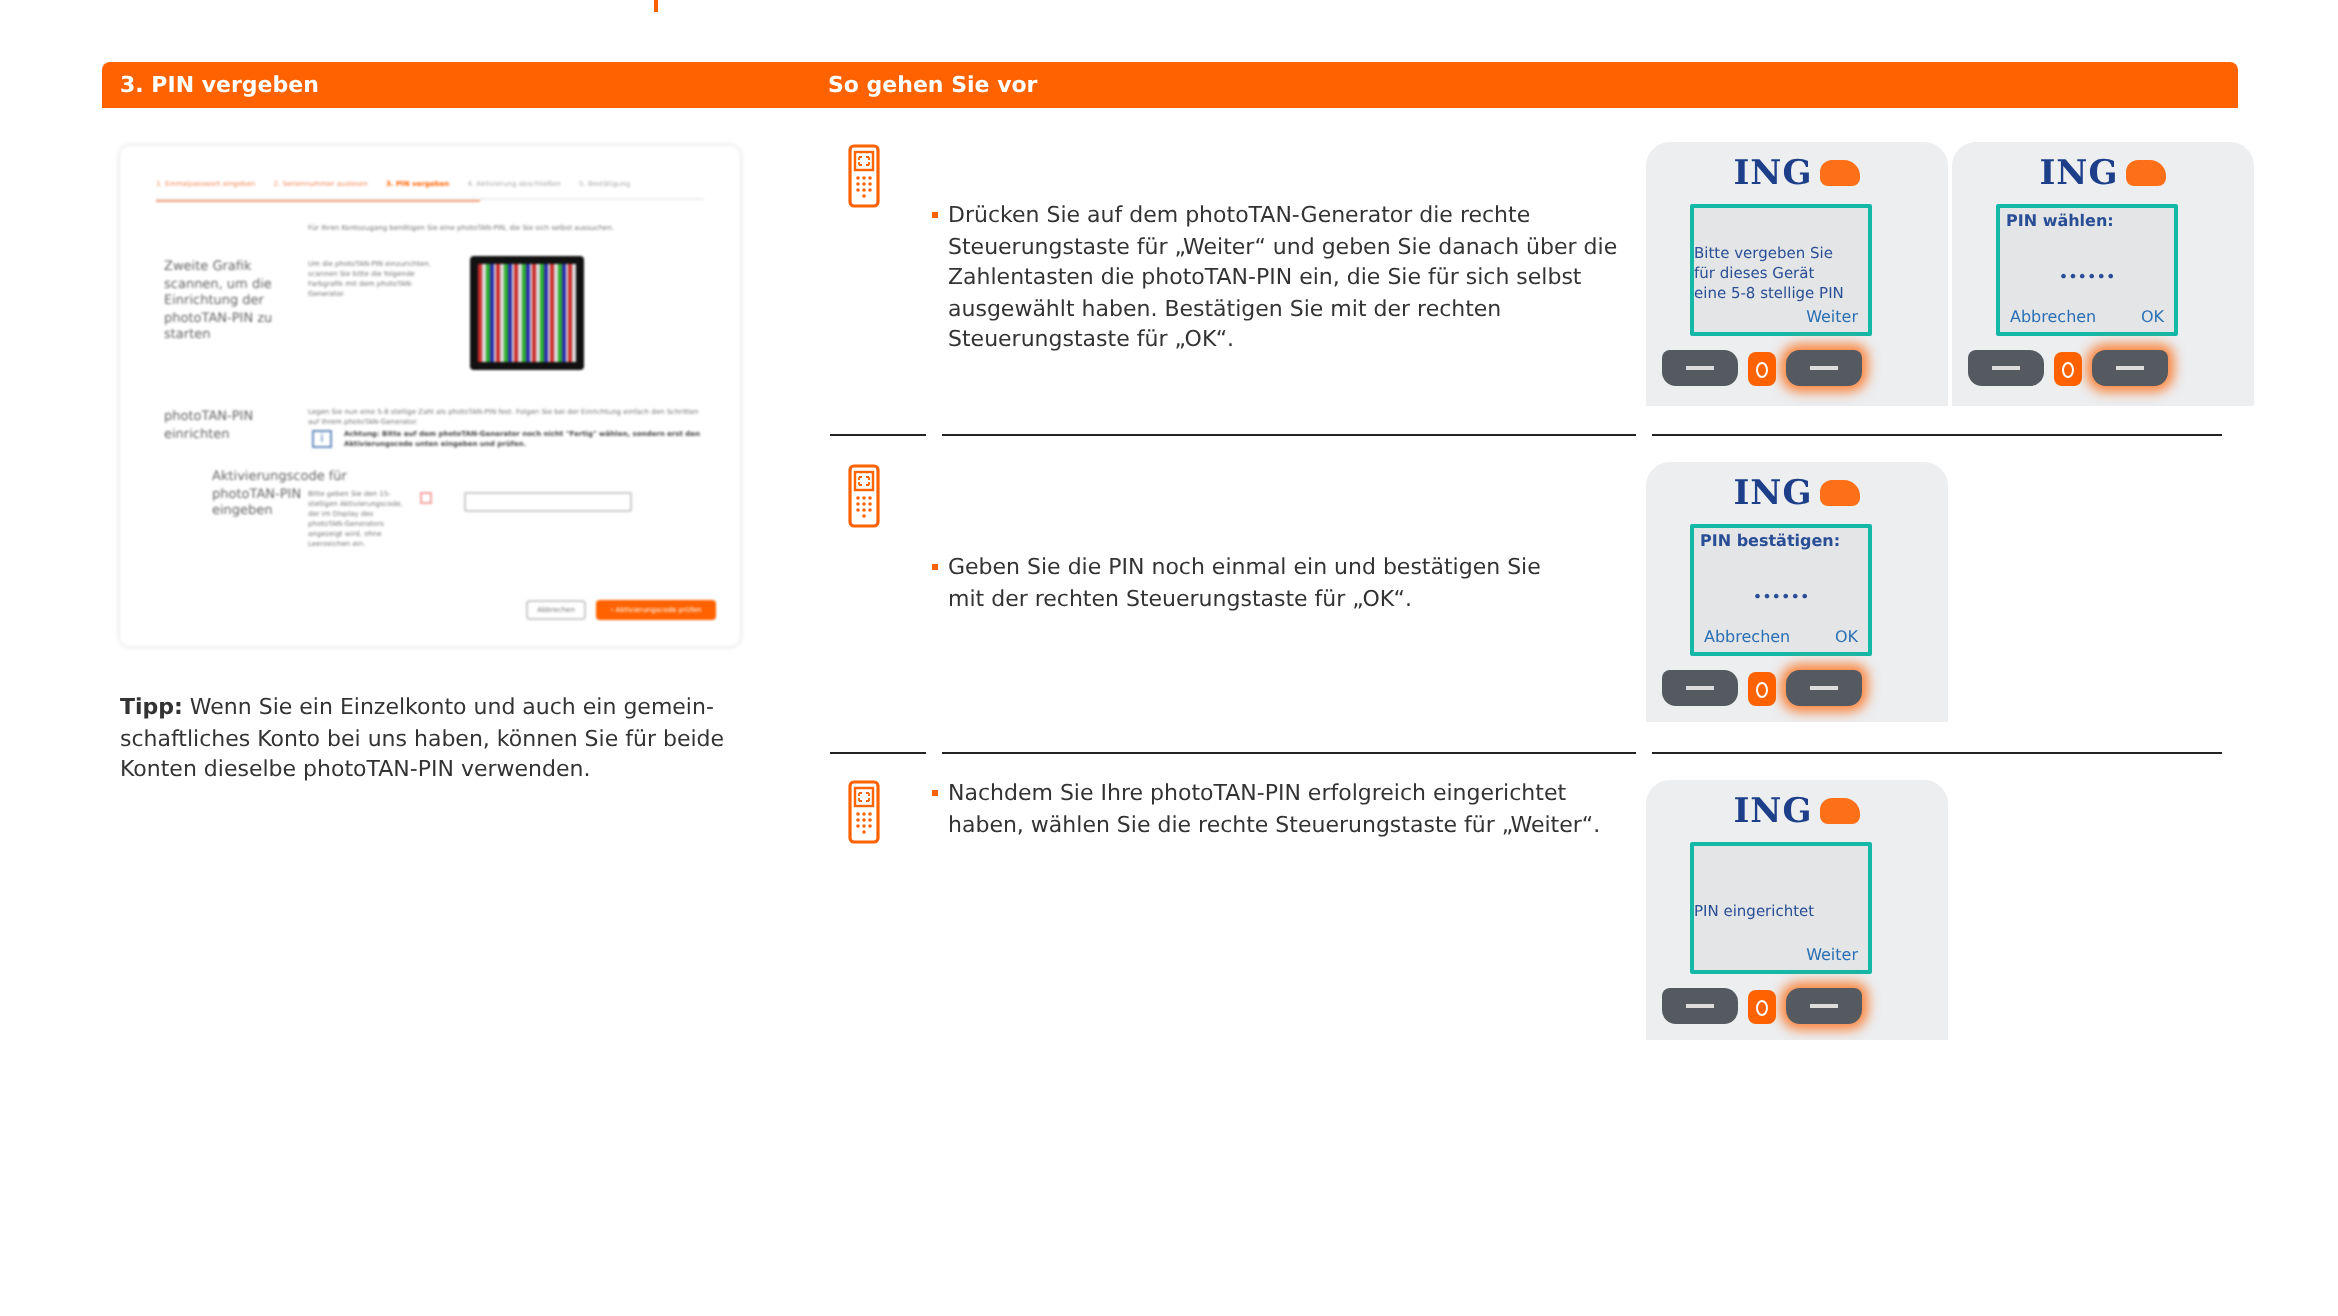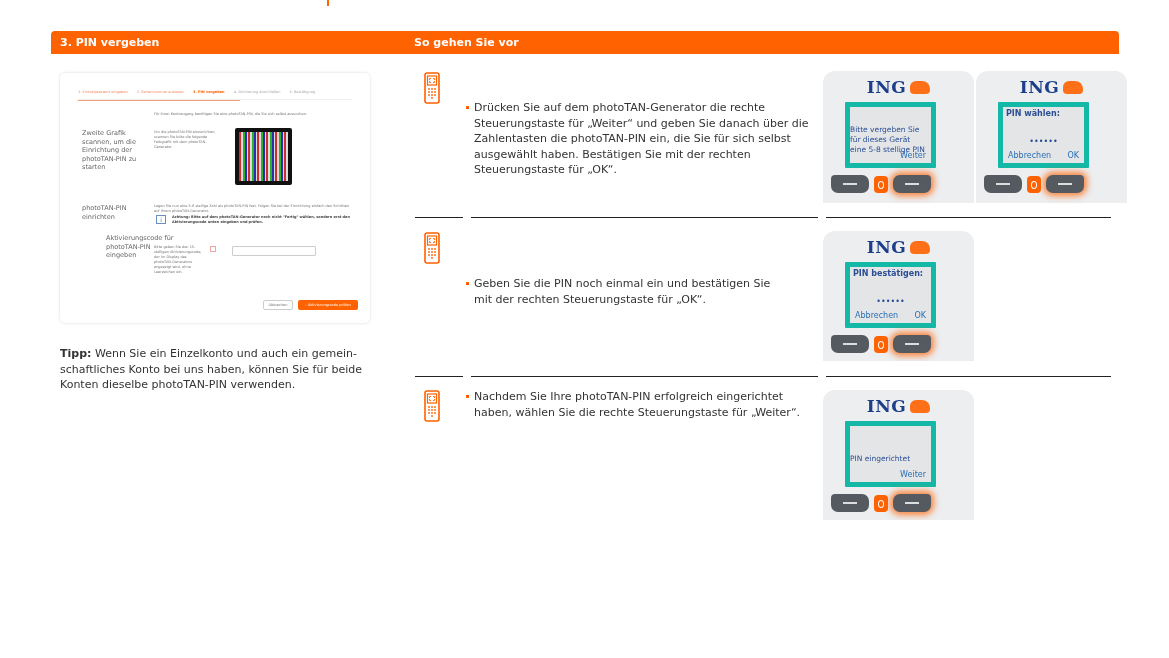--- a/index.html
+++ b/index.html
@@ -43,21 +43,21 @@
     .step-text { position: absolute; left: 474px; width: 345px; font-size: 11px; line-height: 15.5px; color: #333; }
     .step-text .bullet { position: absolute; left: -8px; top: 6px; width: 3px; height: 3px; background: #ff6200; }
     .step-text p + p { margin-top: 14px; }
 
     .sep { position: absolute; height: 1px; background: #222; }
 
     
     .device { position: absolute; width: 151px; background: #eceef0; border-radius: 12px 12px 0 0; overflow: hidden; }
     .device .logo { position: absolute; left: 0; right: 0; top: 6px; text-align: center; font-family: "DejaVu Serif", "Liberation Serif", serif; font-weight: bold; font-size: 17px; color: #1d3f8a; letter-spacing: 0.5px; }
     .device .lion { display: inline-block; width: 20px; height: 13px; background: #ff6200; border-radius: 6px 8px 4px 4px; vertical-align: -1px; margin-left: 4px; opacity: 0.9; }
-    .device .screen { position: absolute; left: 22px; top: 31px; width: 91px; height: 66px; background: #e3e5e6; border: 5px solid #14b8a6; border-radius: 1px; }
+    .device .screen { position: absolute; left: 22px; top: 31px; width: 91px; height: 66px; background: #e3e5e6; border: 2px solid #14b8a6; border-radius: 1px; }
     .screen .s-title { position: absolute; left: 3px; top: 2px; font-size: 8px; font-weight: bold; color: #2a4e96; }
     .screen .s-center { position: absolute; left: 0; right: 0; text-align: left; font-size: 7.5px; line-height: 10px; color: #2a4e96; }
     .screen .s-dots { position: absolute; left: 0; right: 0; top: 30px; text-align: center; font-size: 8px; letter-spacing: 0px; color: #2a4e96; }
     .screen .s-left { position: absolute; left: 5px; bottom: 3px; font-size: 8px; color: #2a6fb5; }
     .screen .s-right { position: absolute; right: 5px; bottom: 3px; font-size: 8px; color: #2a6fb5; }
     .keys { position: absolute; left: 8px; top: 104px; width: 120px; height: 22px; }
     .key { position: absolute; top: 0; width: 38px; height: 18px; background: #555a60; border-radius: 7px 4px 7px 7px; }
     .key::after { content: ""; position: absolute; left: 12px; right: 12px; top: 8px; height: 1.5px; background: #ddd; }
     .key.left { left: 0; border-radius: 4px 7px 7px 7px; }
     .key.right { left: 62px; box-shadow: 0 0 6px 3px rgba(255,98,0,0.75); }

